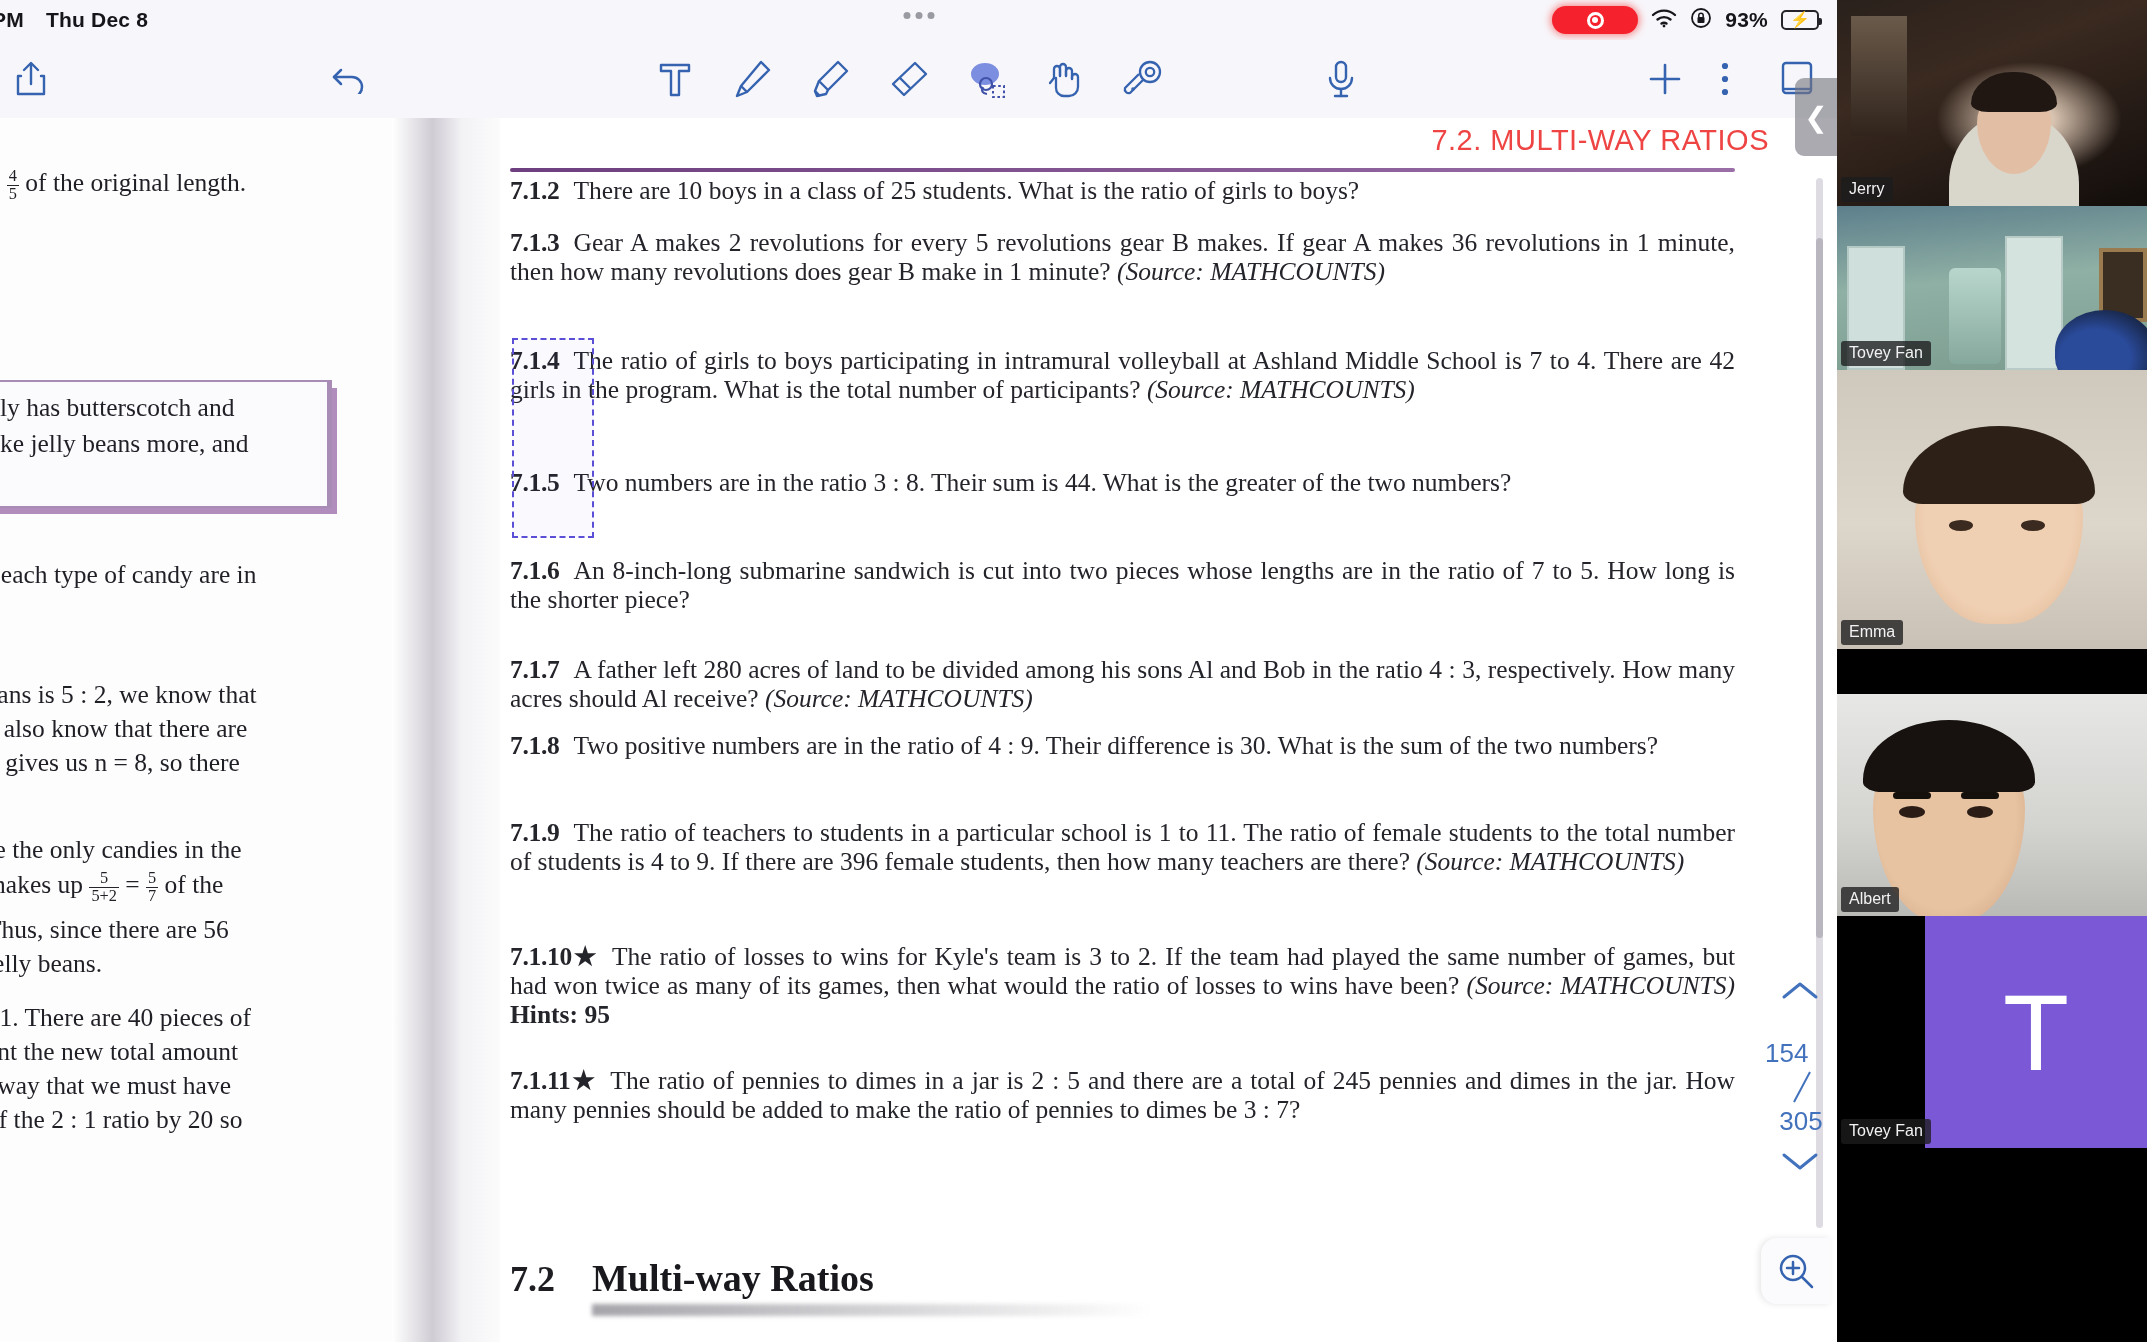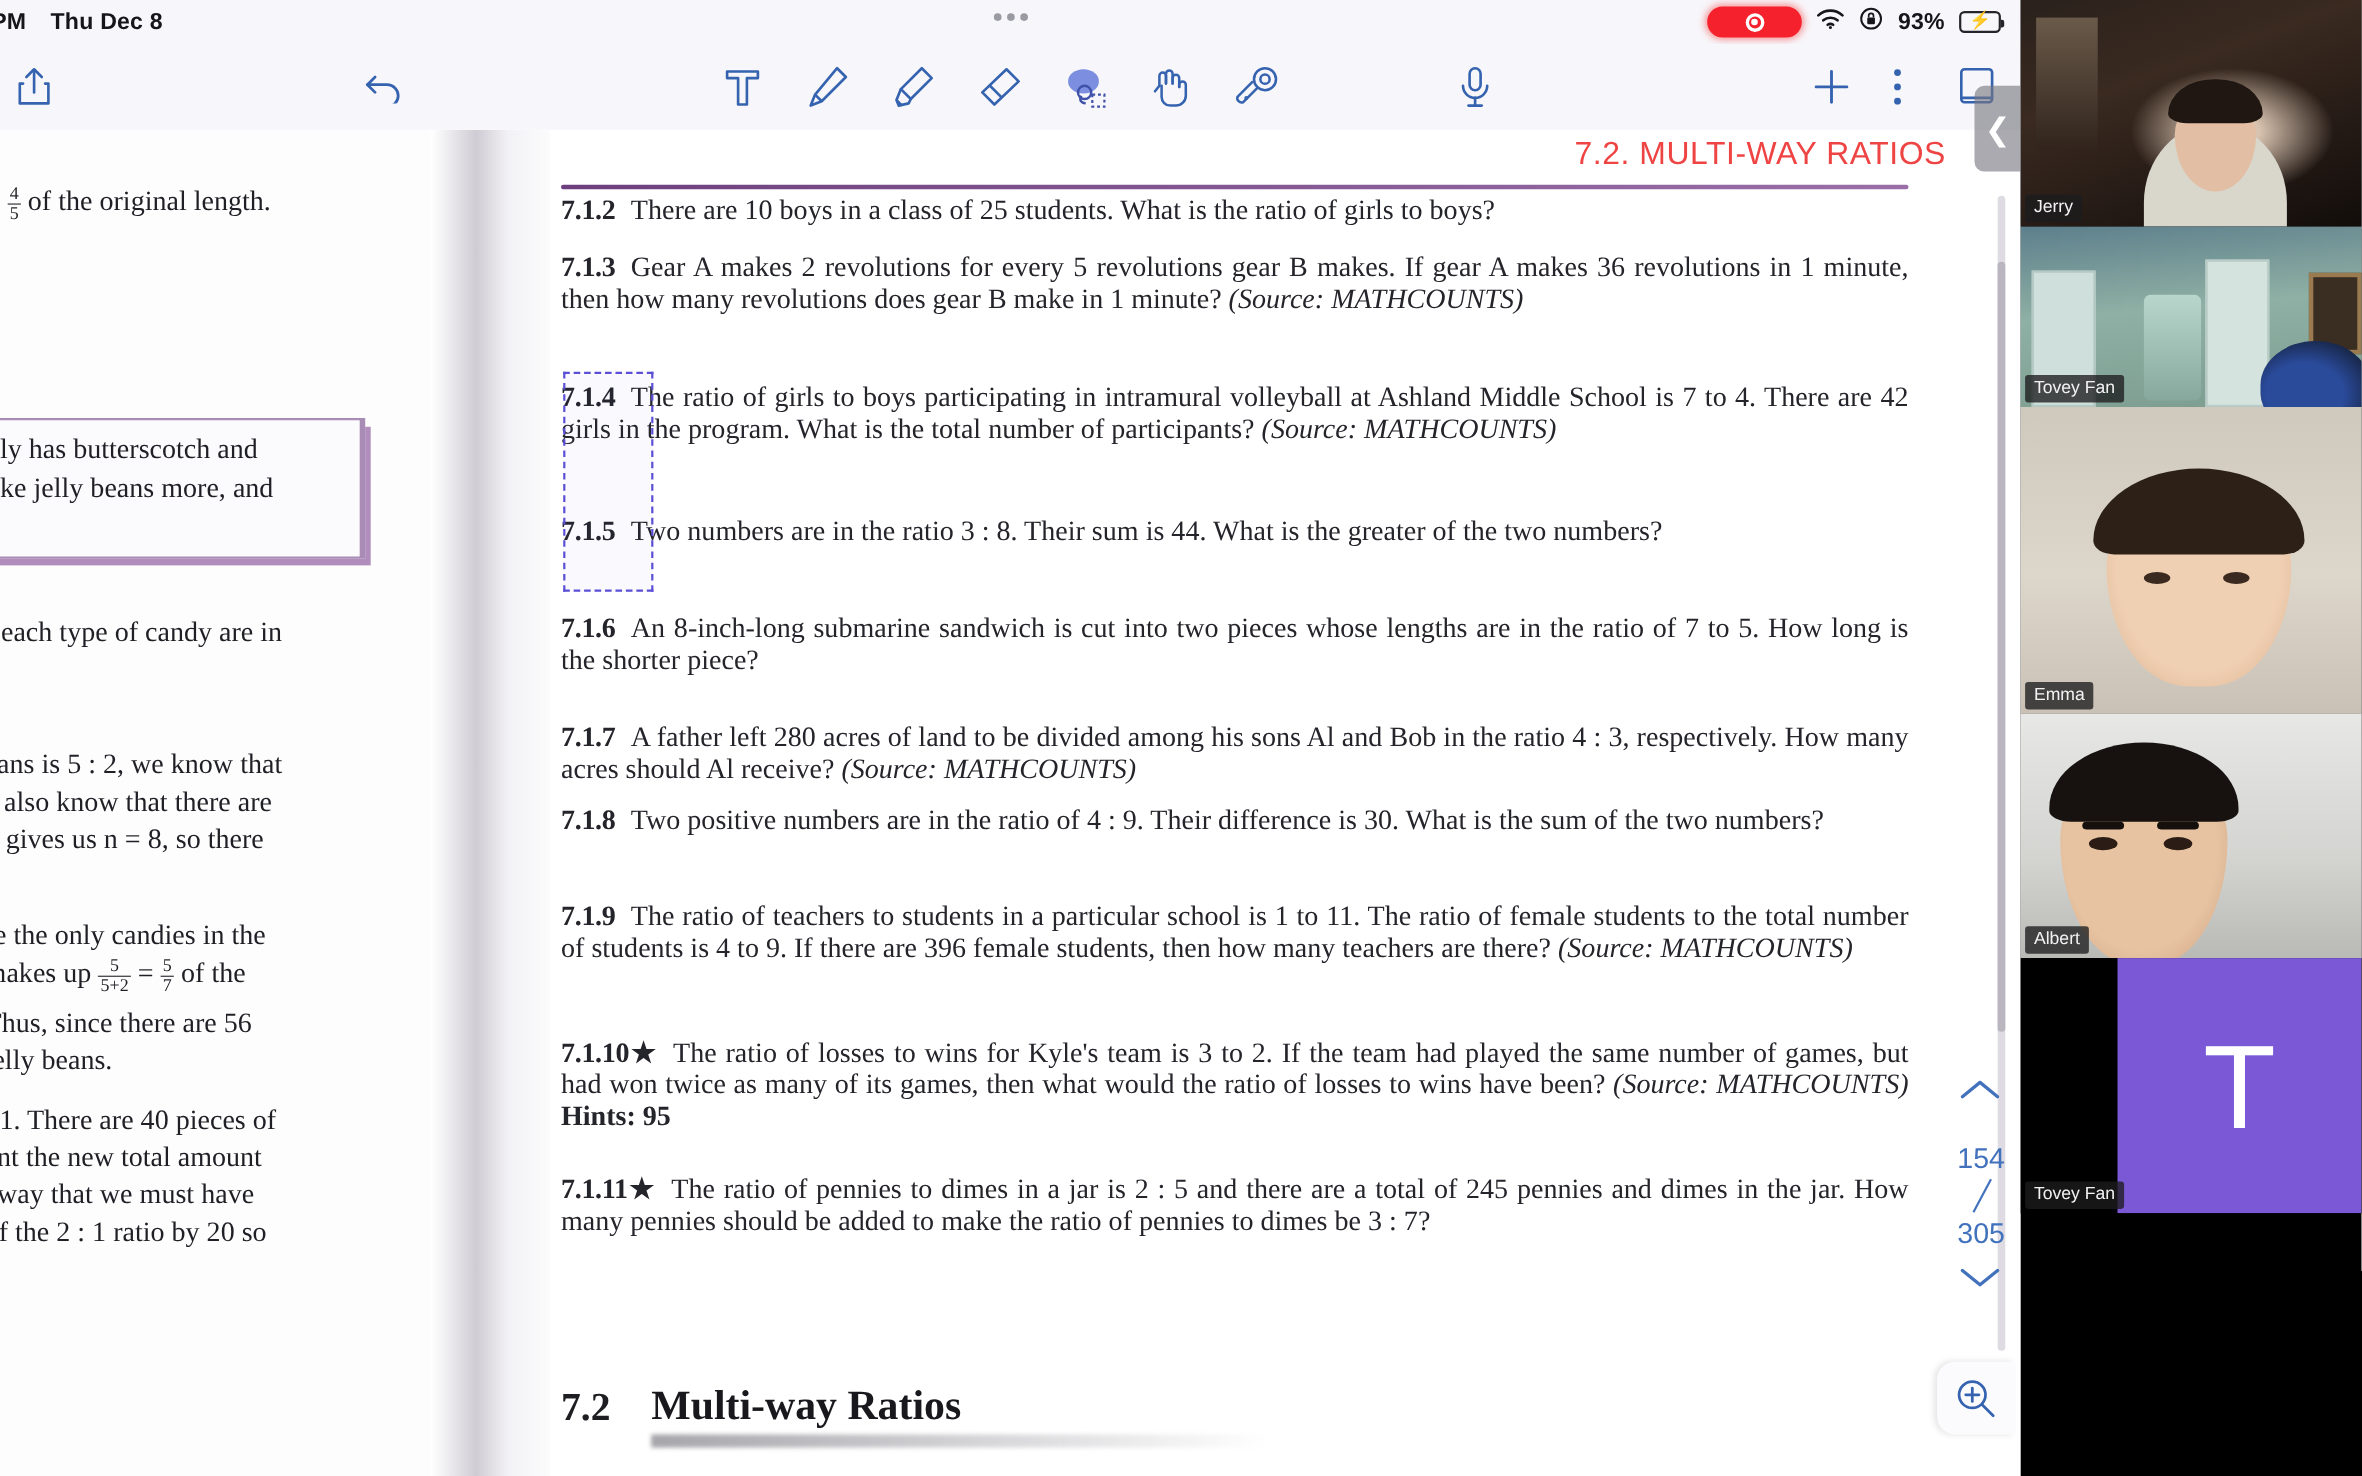--- a/index.html
+++ b/index.html
@@ -154,21 +154,21 @@
   .frac { display: inline-block; text-align: center; vertical-align: -0.46em; font-size: .64em; line-height: 1.03; }
   .frac .n { display: block; border-bottom: 1.4px solid #24242b; padding: 0 2px; }
   .frac .d { display: block; padding: 0 2px; }
 
   
   .pagenav {
     position: absolute; right: 0px; top: 0px; width: 72px; height: 1224px;
   }
   .nav-chev { position: absolute; left: 14px; color: #3563b0; cursor: pointer; }
   .nav-cur {
-    position: absolute; left: 0; top: 920px; width: 72px; text-align: center;
+    position: absolute; left: 0; top: 920px; width: 72px; text-align: left;
     font-family: "Liberation Sans", sans-serif;
     font-size: 26px; color: #4372bd;
   }
   .nav-sl {
     position: absolute; left: 36px; top: 952px; width: 2px; height: 34px;
     background: #4372bd; transform: rotate(28deg); transform-origin: center;
   }
   .nav-tot {
     position: absolute; left: 0; top: 988px; width: 72px; text-align: center;
     font-family: "Liberation Sans", sans-serif;
@@ -227,21 +227,21 @@
 
   .t3 { height: 279px; background: linear-gradient(180deg,#cfc8bd 0%,#ddd6cb 55%,#c9c1b6 100%); }
   .t3 .face { position:absolute; left: 78px; top: 74px; width: 168px; height: 180px;
               background: radial-gradient(ellipse at 50% 40%, #f0d0b3 0 62%, #d8ac8b 100%);
               border-radius: 48% 48% 44% 44% / 40% 40% 60% 60%; }
   .t3 .hair { position:absolute; left: 66px; top: 56px; width: 192px; height: 78px;
               background:#2c2017; border-radius: 50% 50% 10% 10% / 84% 84% 16% 16%; }
   .t3 .eyeL { position:absolute; left: 112px; top: 150px; width: 24px; height: 11px; background:#3b2a1f; border-radius: 50%; }
   .t3 .eyeR { position:absolute; left: 184px; top: 150px; width: 24px; height: 11px; background:#3b2a1f; border-radius: 50%; }
 
-  .t4 { height: 222px; background: linear-gradient(180deg,#e7e7e5 0%,#d3d3d0 60%,#b9b9b6 100%); }
+  .t4 { height: 222px; background: linear-gradient(180deg,#e7e7e5 0%,#d3d3d0 60%,#b9b9b6 100%); margin-top: 45px; }
   .t4 .face { position:absolute; left: 36px; top: 44px; width: 152px; height: 184px;
               background: radial-gradient(ellipse at 48% 42%, #e7c3a2 0 62%, #c99d79 100%);
               border-radius: 46% 46% 44% 44% / 38% 38% 62% 62%; }
   .t4 .hair { position:absolute; left: 26px; top: 26px; width: 172px; height: 72px;
               background:#17120f; border-radius: 52% 52% 12% 12% / 86% 86% 14% 14%; }
   .t4 .eyeL { position:absolute; left: 62px; top: 112px; width: 26px; height: 12px; background:#2b1d15; border-radius:50%; }
   .t4 .eyeR { position:absolute; left: 130px; top: 112px; width: 26px; height: 12px; background:#2b1d15; border-radius:50%; }
   .t4 .brL  { position:absolute; left: 56px; top: 98px; width: 38px; height: 7px; background:#16100c; border-radius: 4px; }
   .t4 .brR  { position:absolute; left: 124px; top: 98px; width: 38px; height: 7px; background:#16100c; border-radius: 4px; }
 

